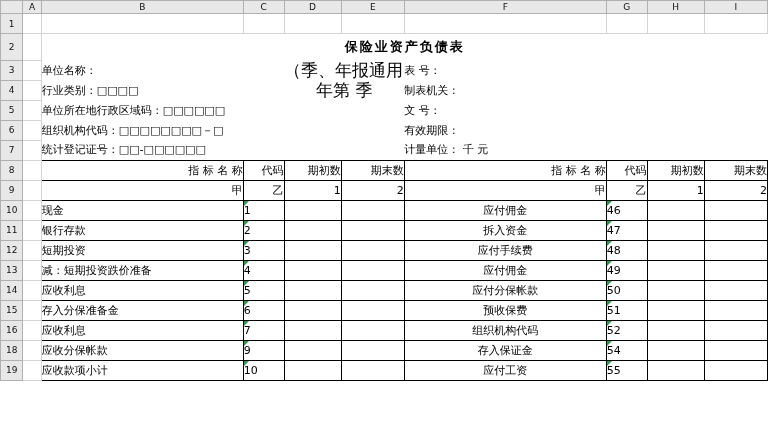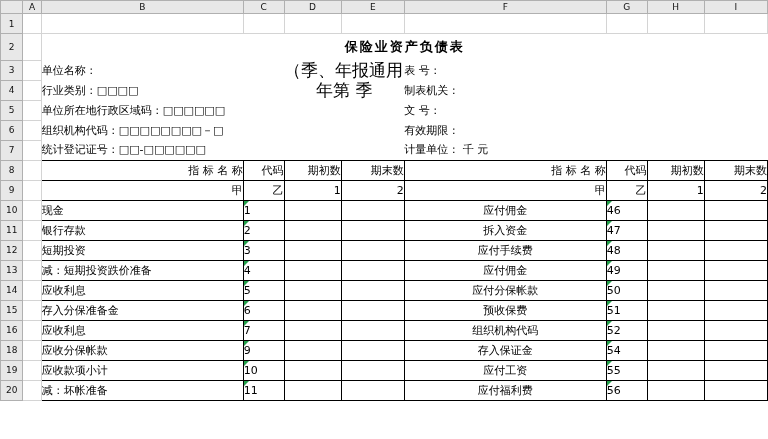--- a/index.html
+++ b/index.html
@@ -289,26 +289,14 @@
         <td class="c"></td>
         <td class="c b lft ind1">应收款项小计</td>
         <td class="c b lft tri">10</td>
         <td class="c b"></td>
         <td class="c b"></td>
         <td class="c b ctr">应付工资</td>
         <td class="c b lft tri">55</td>
         <td class="c b"></td>
         <td class="c b"></td>
       </tr>
-      <tr>
-        <td class="rh">20</td>
-        <td class="c"></td>
-        <td class="c b lft ind1">减：坏帐准备</td>
-        <td class="c b lft tri">11</td>
-        <td class="c b"></td>
-        <td class="c b"></td>
-        <td class="c b ctr">应付福利费</td>
-        <td class="c b lft tri">56</td>
-        <td class="c b"></td>
-        <td class="c b"></td>
-      </tr>
     </tbody>
 </table>
 
 </body></html>

